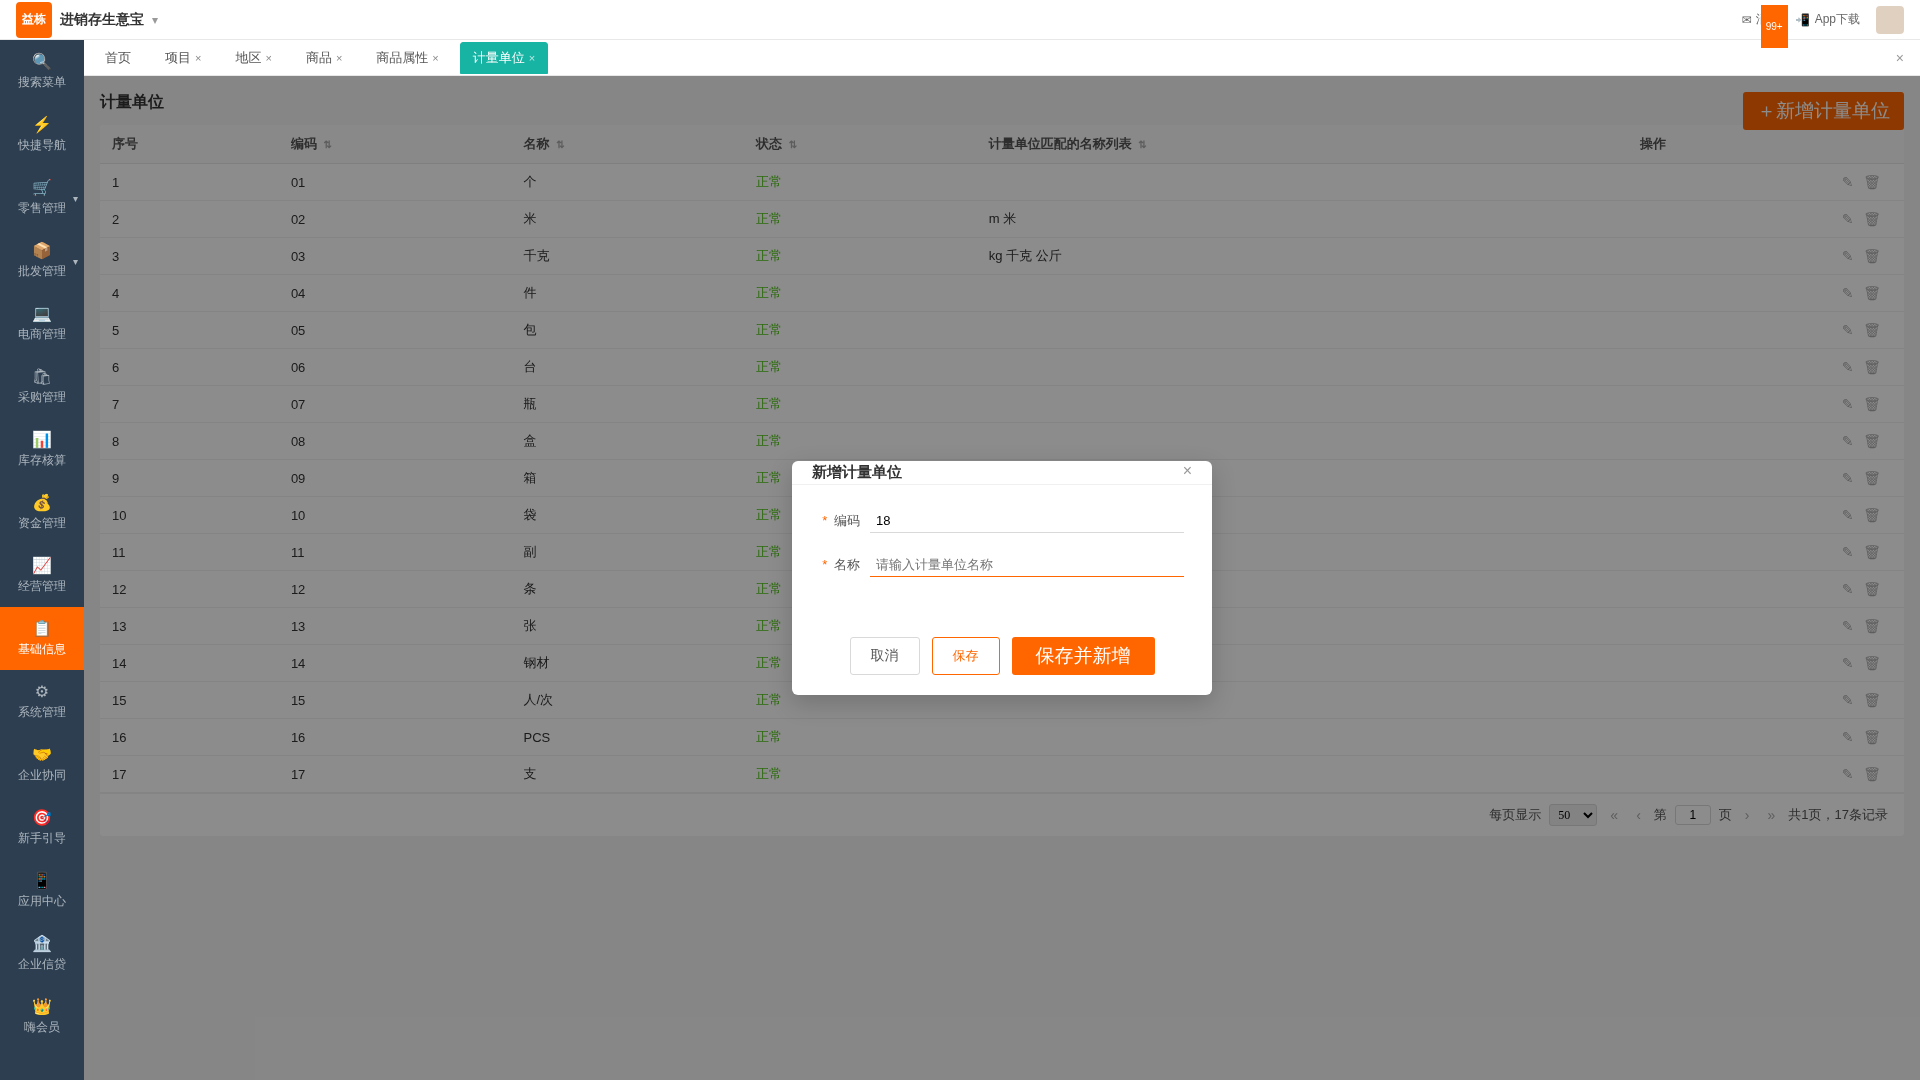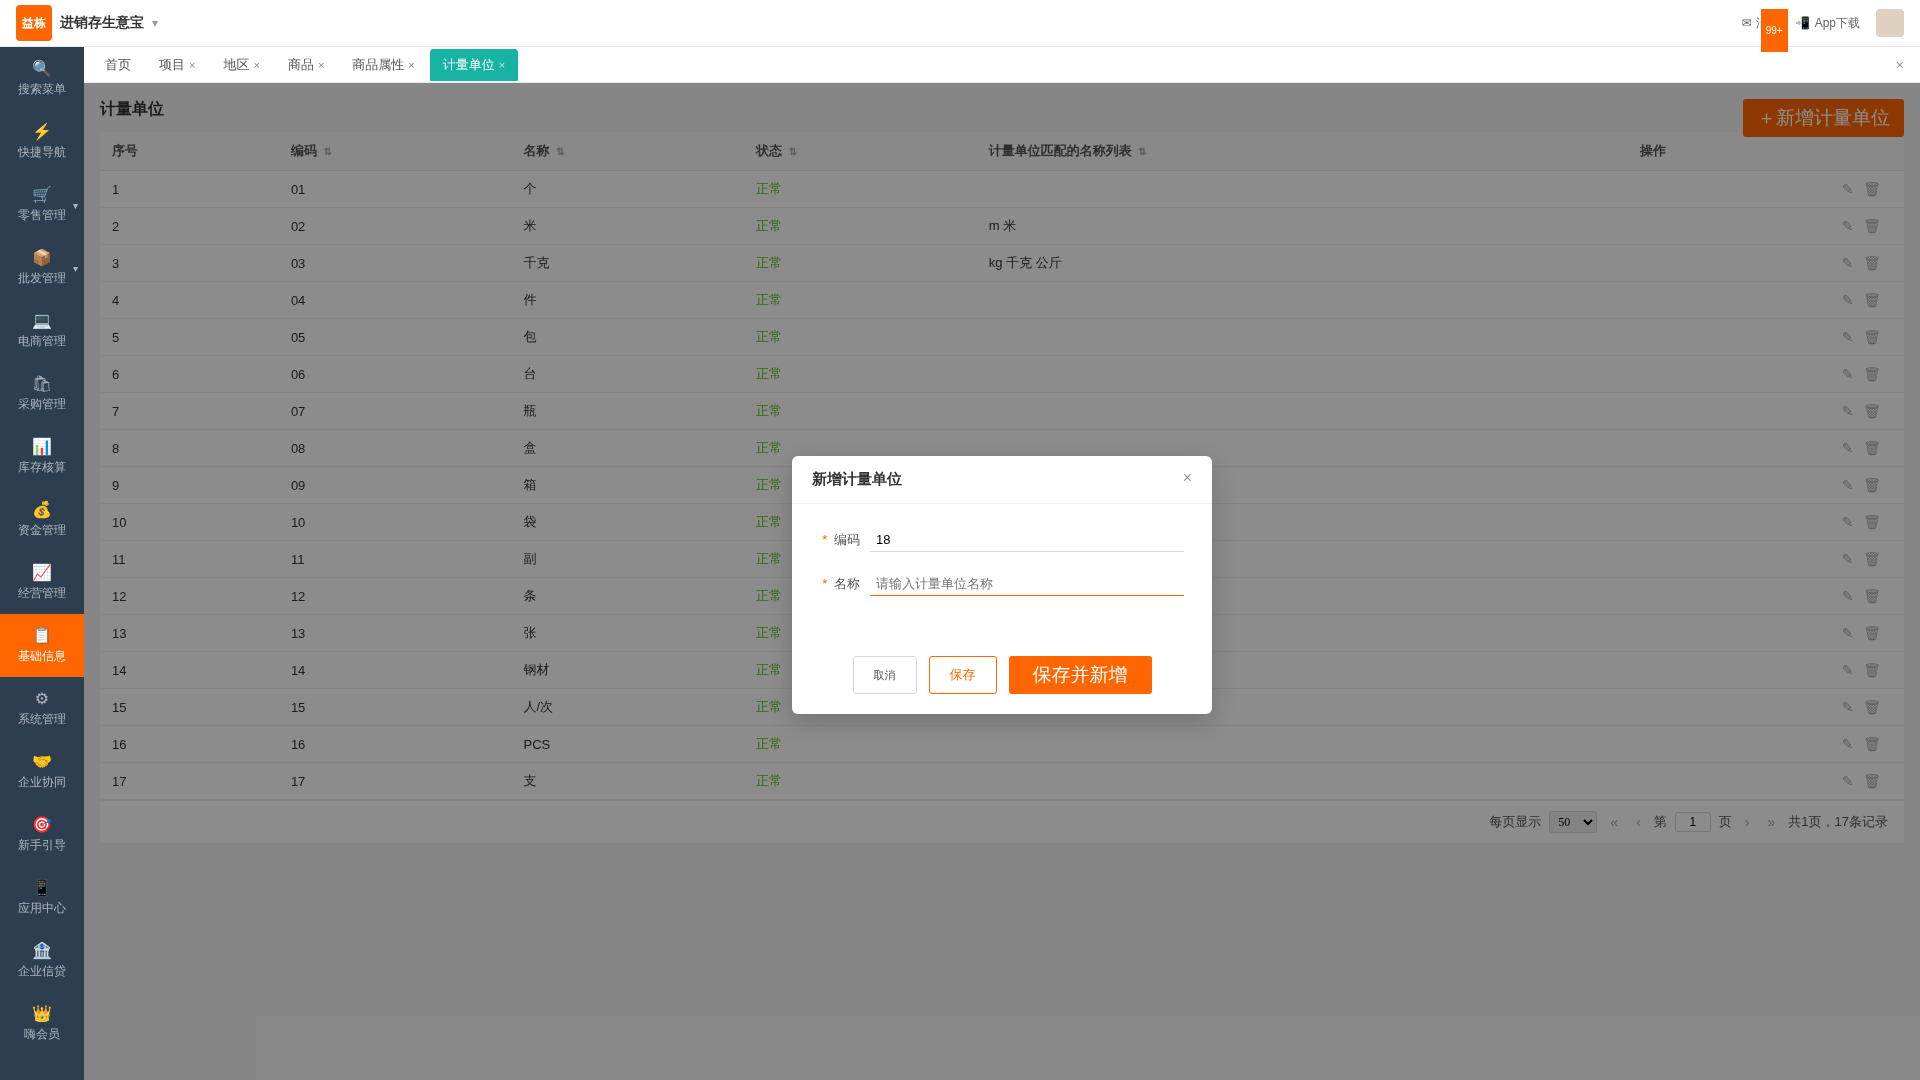--- a/index.html
+++ b/index.html
@@ -1,20 +1,20 @@
 <!DOCTYPE html>
 <html><head>
   <meta charset="utf-8">
   <style>
     * { box-sizing: border-box; margin: 0; padding: 0; }
     body { font-family: 'Microsoft YaHei', Arial, sans-serif; font-size: 13px; background: #f0f2f5; color: #333; height: 1080px; width: 1920px; overflow: hidden; }
 
     
     .top-header {
-      height: 47px;
+      height: 40px;
       background: #fff;
       border-bottom: 1px solid #e8e8e8;
       display: flex;
       align-items: center;
       padding: 0 16px;
       justify-content: space-between;
       gap: 19px;
     }
     .logo-area {
       display: flex;
@@ -116,21 +116,21 @@
     }
 
     
     .tab-bar {
       background: #fff;
       border-bottom: 1px solid #e8e8e8;
       display: flex;
       align-items: center;
       padding: 0 8px;
       height: 36px;
-      gap: 2px;
+      gap: 8px;
     }
     .tab-item {
       display: flex;
       align-items: center;
       gap: 4px;
       padding: 6px 12px;
       font-size: 13px;
       cursor: pointer;
       border-radius: 3px 3px 0 0;
       color: #555;
@@ -275,21 +275,21 @@
       background: #fff;
       border-radius: 6px;
       width: 420px;
       box-shadow: 0 8px 24px rgba(0,0,0,0.18);
       overflow: hidden;
     }
     .modal-header {
       display: flex;
       align-items: flex-start;
       justify-content: space-between;
-      padding: 14px 20px;
+      padding: 2px 20px;
       border-bottom: 1px solid #f0f0f0;
     }
     .modal-title { font-size: 15px; font-weight: bold; color: #333; }
     .modal-close {
       cursor: pointer;
       color: #999;
       font-size: 16px;
       line-height: 1;
     }
     .modal-body { padding: 24px 28px; }
@@ -321,21 +321,21 @@
       gap: 12px;
       padding: 16px 20px 20px;
     }
     .btn-cancel {
       border: 1px solid #d9d9d9;
       background: #fff;
       color: #555;
       padding: 6px 20px;
       border-radius: 3px;
       cursor: pointer;
-      font-size: 11px;
+      font-size: 14px;
     }
     .btn-save {
       border: 1px solid #f60;
       background: #fff;
       color: #f60;
       padding: 6px 20px;
       border-radius: 3px;
       cursor: pointer;
       font-size: 13px;
     }

